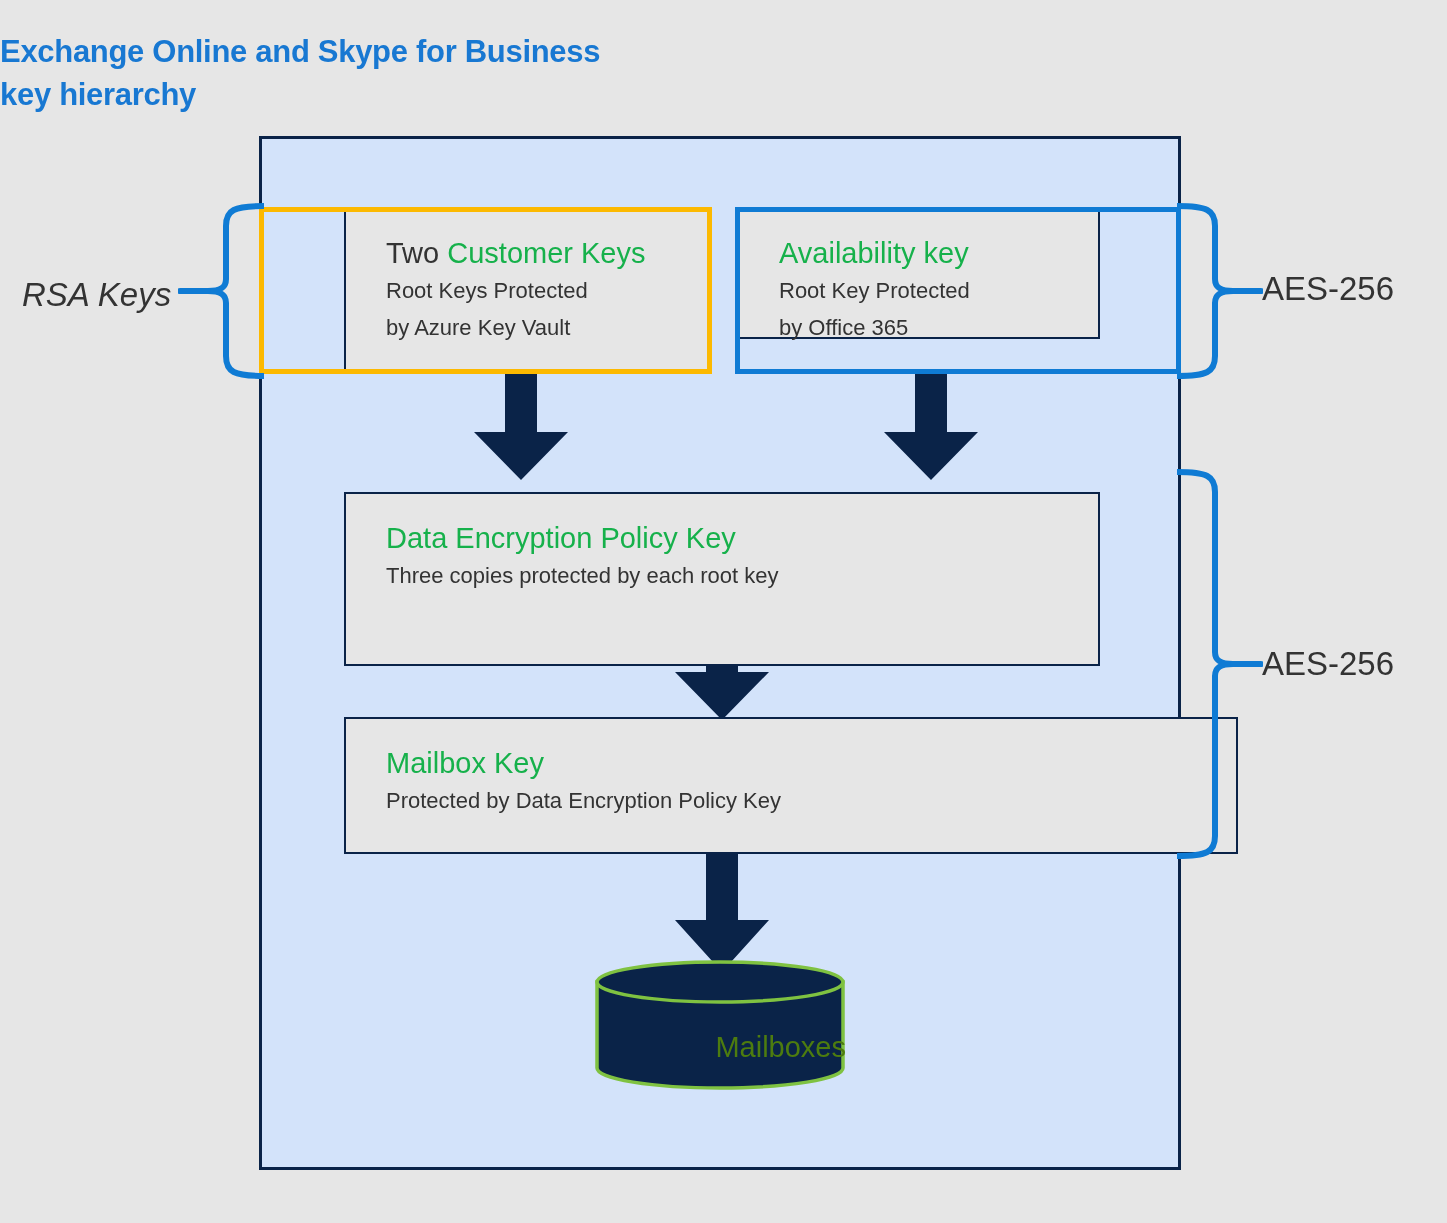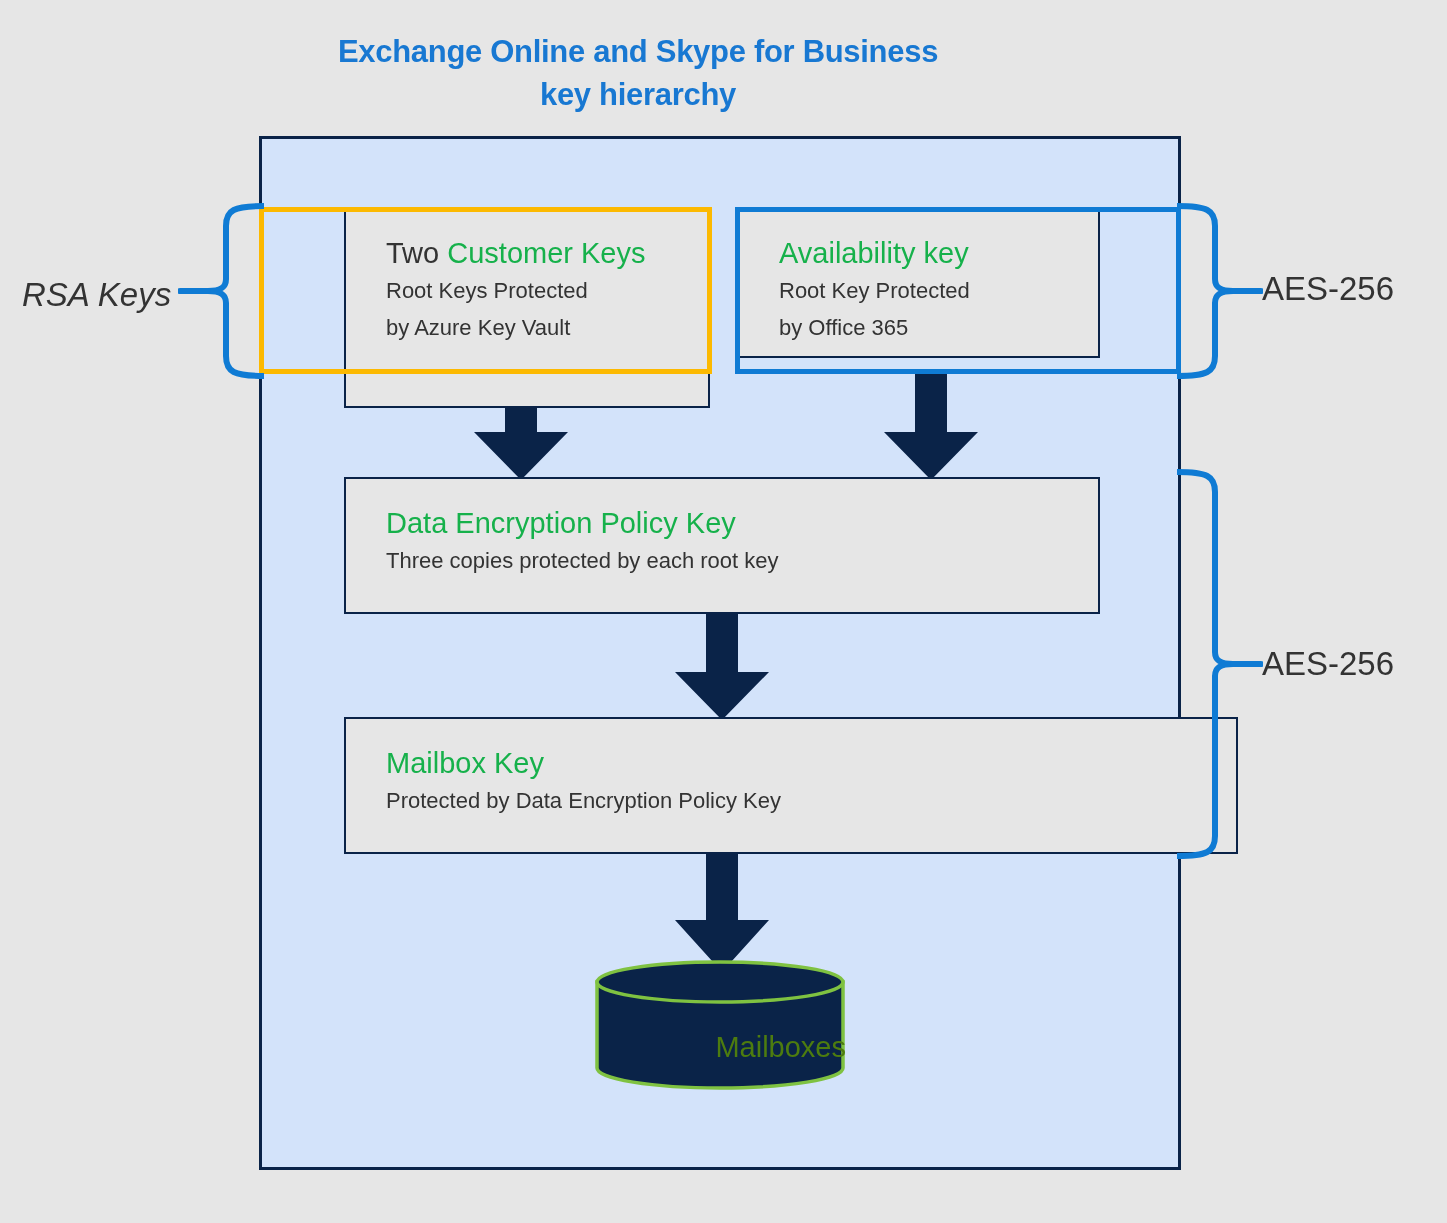--- a/index.html
+++ b/index.html
@@ -15,21 +15,20 @@
     font-family: "Liberation Sans", sans-serif;
     color: #333333;
   }
 
   
   .title {
     position: absolute;
     left: 0;
     top: 30px;
     width: 1276px;
-    text-align: center;
     font-weight: bold;
     font-size: 31px;
     line-height: 43px;
     color: #1878d2;
     letter-spacing: -0.3px;
   }
   .title .line2 { display: block; }
 
   
   .outer-container {
@@ -62,33 +61,33 @@
     color: #333333;
     font-size: 22px;
     line-height: 37px;
     white-space: pre-line;
   }
 
   #box-customer-keys {
     left: 344px;
     top: 207px;
     width: 366px;
-    height: 201px;
+    height: 167px;
   }
   #box-availability-key {
     left: 737px;
     top: 207px;
     width: 363px;
-    height: 151px;
+    height: 132px;
   }
   #box-dep-key {
     left: 344px;
-    top: 477px;
+    top: 492px;
     width: 756px;
-    height: 137px;
+    height: 174px;
   }
   #box-mailbox-key {
     left: 344px;
     top: 717px;
     width: 894px;
     height: 137px;
   }
 
   
   .frame {

